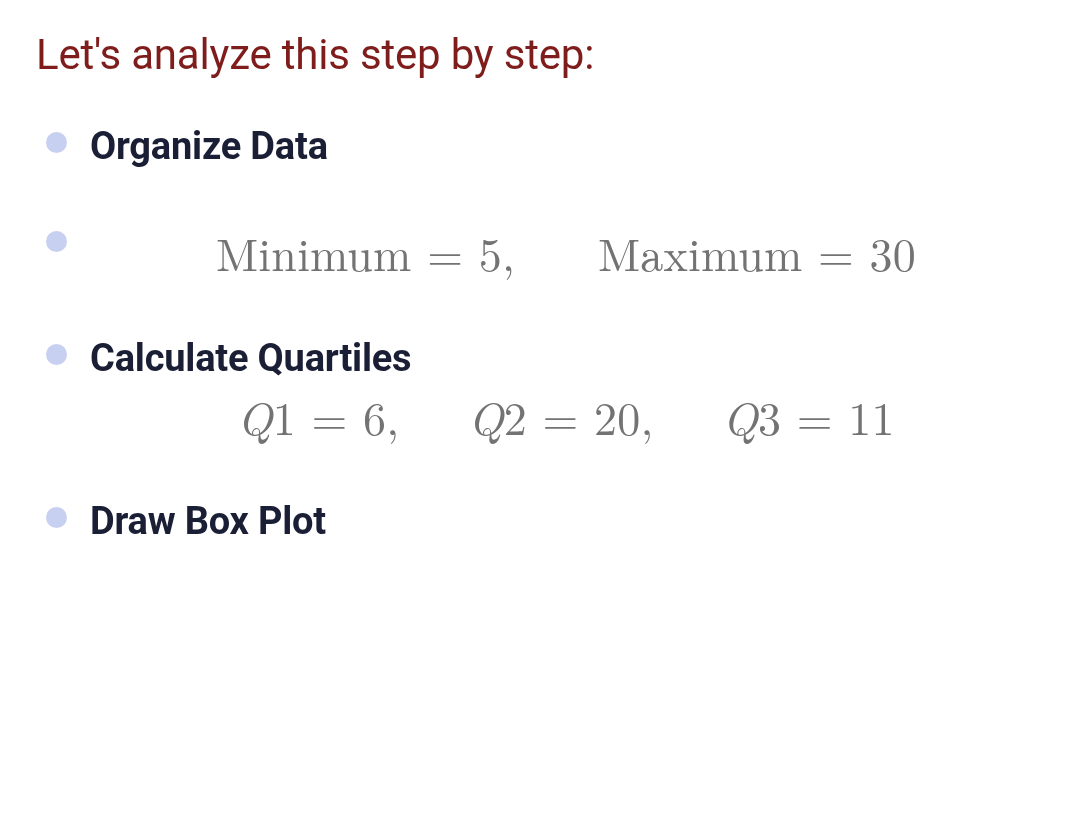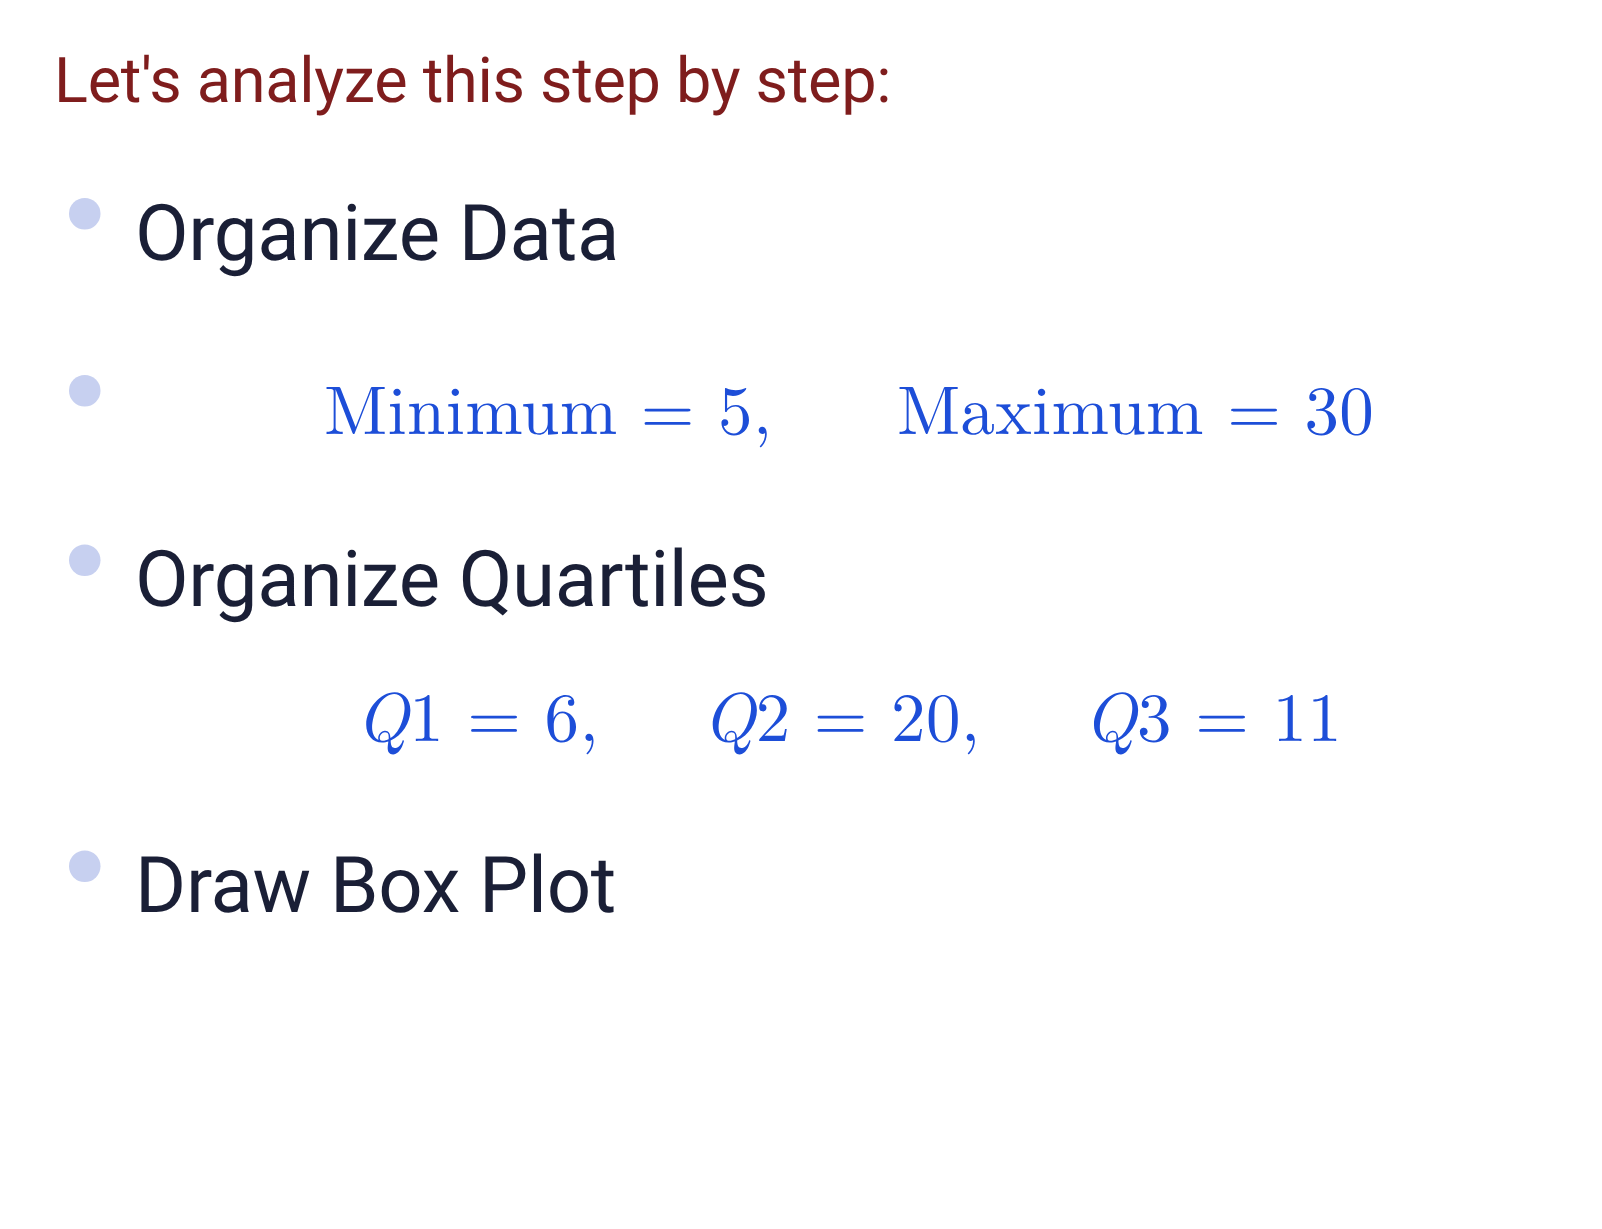--- a/index.html
+++ b/index.html
@@ -33,32 +33,31 @@
     .bullet {
       position: absolute;
       left: 10px;
       top: 11px;
       width: 21px;
       height: 21px;
       border-radius: 50%;
       background: #c7d0f0;
     }
     .step-label {
-      font-size: 52px;
-      font-weight: 400;
+      font-size: 38px;
+      font-weight: 700;
       color: #1a1f36;
       line-height: 1.35;
       letter-spacing: -0.2px;
     }
     .formula {
       font-family: "Latin Modern Roman", "CMU Serif", "Computer Modern", Georgia, "Times New Roman", serif;
       font-size: 46px;
-      color: #1d4ed8;
+      color: #737373;
       text-align: center;
-      margin-top: 22px;
       padding-left: 10px;
       line-height: 1.4;
       letter-spacing: 0.2px;
     }
     .math-var {
       font-style: italic;
     }
     .sep {
       display: inline-block;
       width: 38px;
@@ -88,21 +87,21 @@
       <span>5</span><span>,</span>
       <span class="sep-wide"></span>
       <span>Maximum</span>
       <span> = </span>
       <span>30</span>
     </div>
   </li>
 
   <li class="step">
     <span class="bullet"></span>
-    <div class="step-label">Organize Quartiles</div>
+    <div class="step-label">Calculate Quartiles</div>
     <div class="formula">
       <span class="math-var">Q</span><span>1</span>
       <span> = </span>
       <span>6</span><span>,</span>
       <span class="sep"></span>
       <span class="math-var">Q</span><span>2</span>
       <span> = </span>
       <span>20</span><span>,</span>
       <span class="sep"></span>
       <span class="math-var">Q</span><span>3</span>

